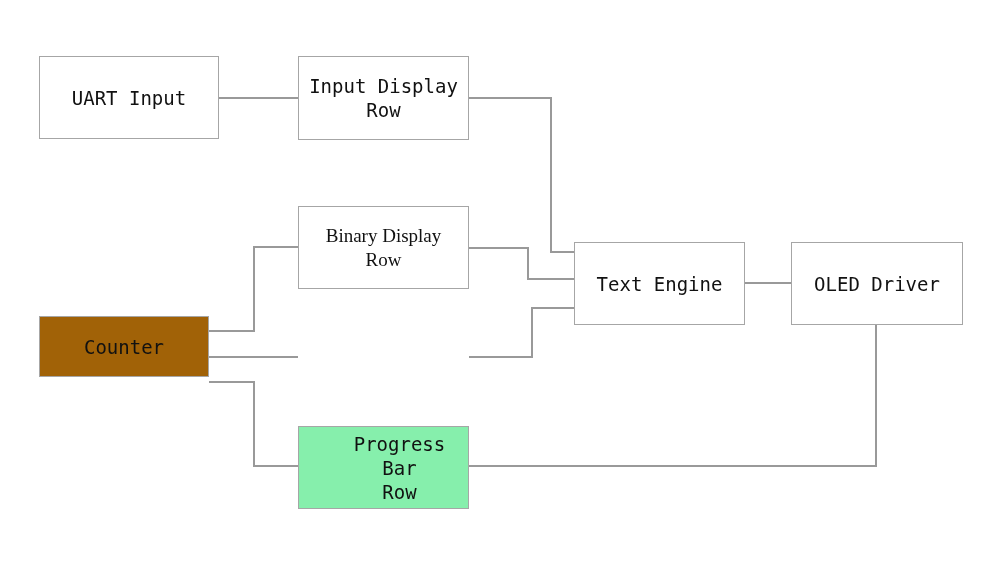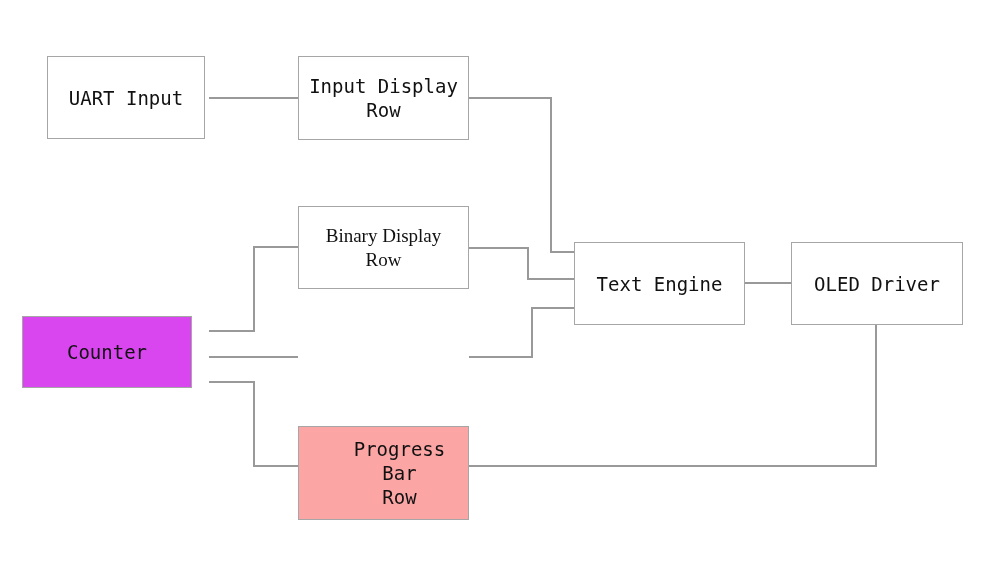--- a/index.html
+++ b/index.html
@@ -50,35 +50,35 @@
       <polyline points="469,98 551,98 551,252 574,252" fill="none" stroke="#999999" stroke-width="2"></polyline>
       <polyline points="469,248 528,248 528,279 574,279" fill="none" stroke="#999999" stroke-width="2"></polyline>
       <polyline points="469,357 532,357 532,308 574,308" fill="none" stroke="#999999" stroke-width="2"></polyline>
       <polyline points="209,331 254,331 254,247 298,247" fill="none" stroke="#999999" stroke-width="2"></polyline>
       <polyline points="209,357 298,357" fill="none" stroke="#999999" stroke-width="2"></polyline>
       <polyline points="209,382 254,382 254,466 298,466" fill="none" stroke="#999999" stroke-width="2"></polyline>
       <polyline points="745,283 791,283" fill="none" stroke="#999999" stroke-width="2"></polyline>
       <polyline points="876,325 876,466 469,466" fill="none" stroke="#999999" stroke-width="2"></polyline>
     </svg>
 
-  <div class="node" style="left: 39px; top: 56px; width: 158px; height: 83px; border-color: rgb(166, 166, 166); background: rgb(255, 255, 255); margin-left: 8px;">
+  <div class="node" style="left: 39px; top: 56px; width: 180px; height: 83px; border-color: rgb(166, 166, 166); background: rgb(255, 255, 255);">
     <span class="node-label">UART Input</span>
   </div>
   <div class="node" style="left: 298px; top: 56px; width: 171px; height: 84px; border-color: rgb(166, 166, 166); background: rgb(255, 255, 255);">
     <span class="node-label">Input Display
 Row</span>
   </div>
   <div class="node" style="left: 298px; top: 206px; width: 171px; height: 83px; border-color: rgb(166, 166, 166); background: rgb(255, 255, 255); font-family: Liberation Serif, serif;">
     <span class="node-label">Binary Display
 Row</span>
   </div>
-  <div class="node" style="left: 22px; top: 316px; width: 170px; height: 72px; border-color: rgb(166, 166, 166); background: #d946ef;">
+  <div class="node" style="left: 39px; top: 316px; width: 170px; height: 61px; border-color: rgb(166, 166, 166); background: #a16207;">
     <span class="node-label">Counter</span>
   </div>
-  <div class="node" style="left: 298px; top: 426px; width: 171px; height: 94px; border-color: rgb(166, 166, 166); background: #fca5a5; padding-left: 32px;">
+  <div class="node" style="left: 298px; top: 426px; width: 171px; height: 83px; border-color: rgb(166, 166, 166); background: #86efac; padding-left: 32px;">
     <span class="node-label">Progress Bar
 Row</span>
   </div>
   <div class="node" style="left: 791px; top: 242px; width: 172px; height: 83px; border-color: rgb(166, 166, 166); background: rgb(255, 255, 255);">
     <span class="node-label">OLED Driver</span>
   </div>
   <div class="node" style="left: 574px; top: 242px; width: 171px; height: 83px; border-color: rgb(166, 166, 166); background: rgb(255, 255, 255);">
     <span class="node-label">Text Engine</span>
   </div>
 </div>

